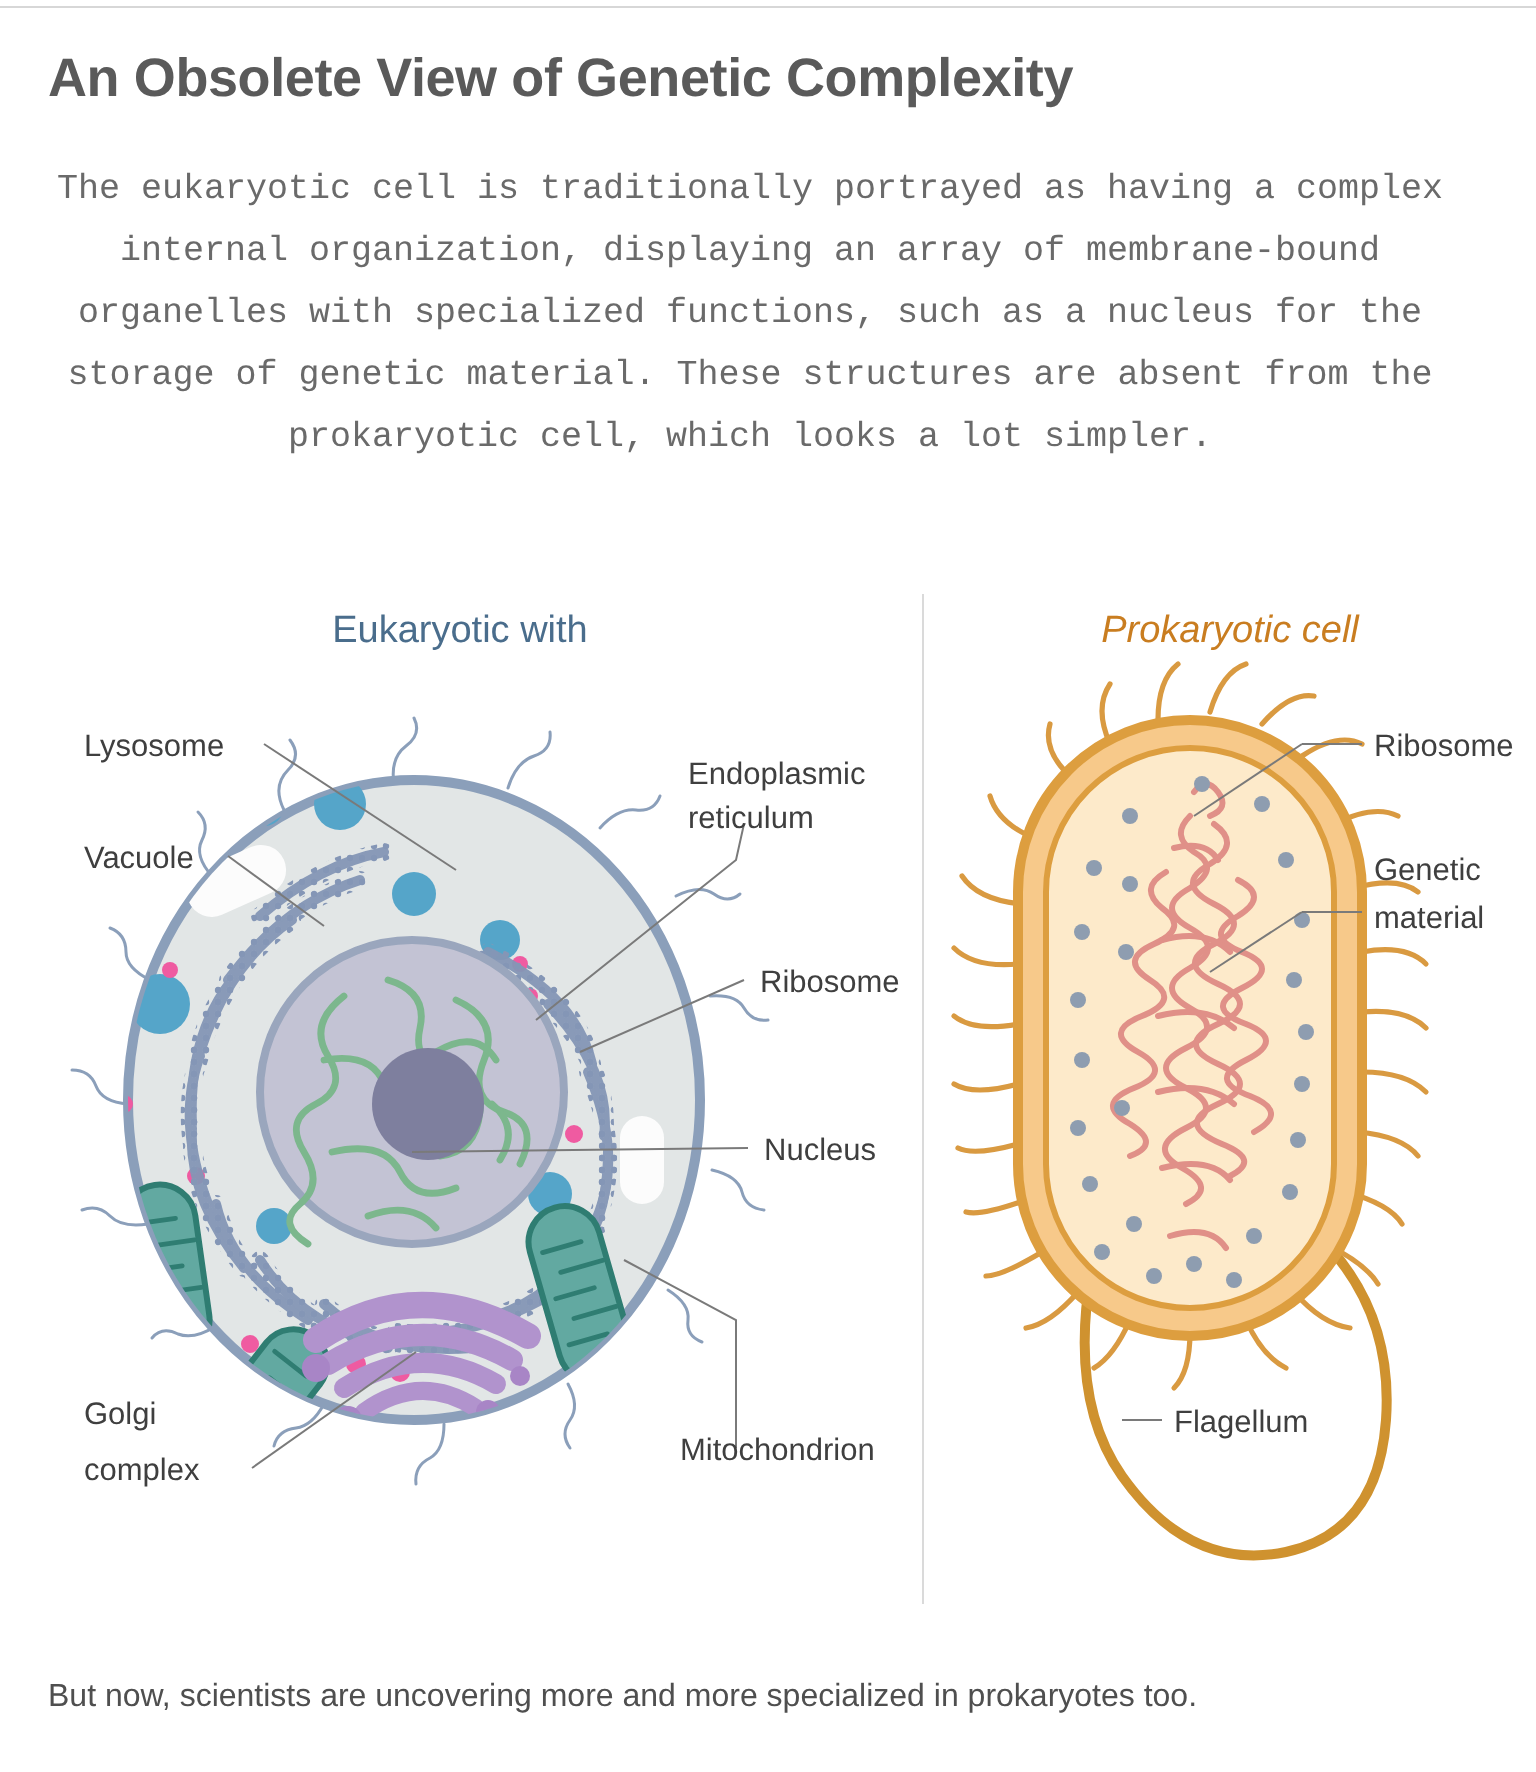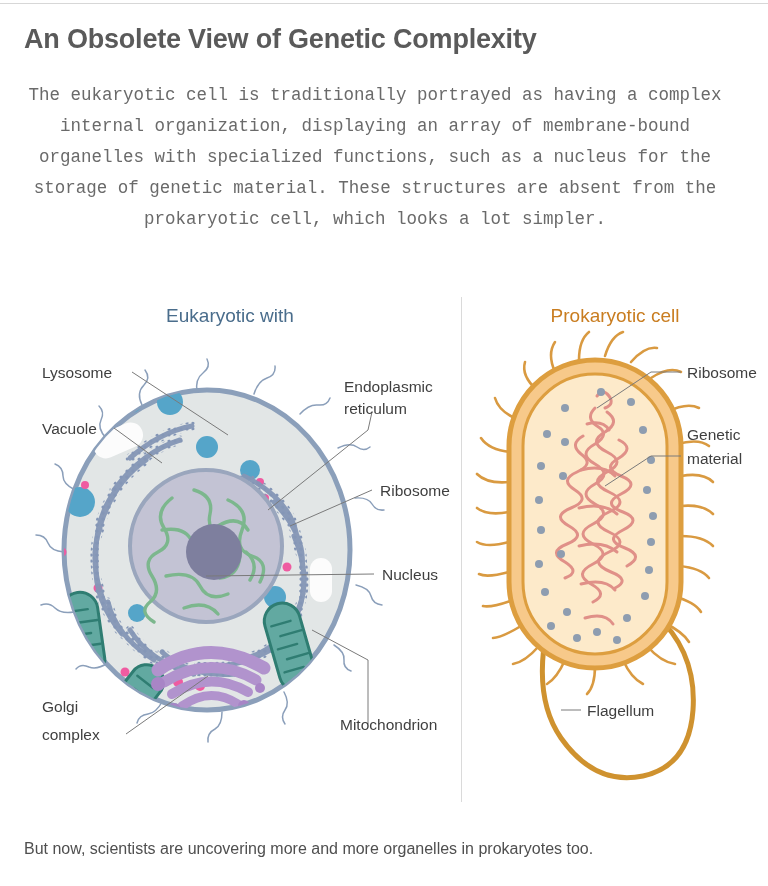--- a/index.html
+++ b/index.html
@@ -26,21 +26,21 @@
     font-size:16px;color:#4f4f4f;
     font-family:"Liberation Sans",sans-serif;
   }
 
   .panel-title{
     position:absolute;font-size:19px;font-weight:400;
     font-family:"Liberation Sans",sans-serif;
     text-align:center;
   }
   #euk-title{left:80px;top:305px;width:300px;color:#4a6d8c;}
-  #pro-title{left:470px;top:305px;width:290px;color:#c97d20;}
+  #pro-title{left:470px;top:305px;width:290px;color:#c97d20;font-style:italic;}
 
   .divider{position:absolute;left:461px;top:297px;width:1px;height:505px;background:#dadada;}
 
   svg{display:block;}
   .fig{position:absolute;}
   #euk-fig{left:0px;top:330px;padding-left:22px;}
   #pro-fig{left:455px;top:330px;}
 
   .lbl{font-family:"Liberation Sans",sans-serif;font-size:15.5px;fill:#3f3f3f;}
   .leader{stroke:#7a7a7a;stroke-width:1;fill:none;}
@@ -329,15 +329,15 @@
       <path class="leader" d="M106 380 L126 380"></path>
     </g>
 
     <text class="lbl" x="232" y="48">Ribosome</text>
     <text class="lbl" x="232" y="110">Genetic</text>
     <text class="lbl" x="232" y="134">material</text>
     <text class="lbl" x="132" y="386">Flagellum</text>
   </svg>
   </div>
 
-  <div class="footer">But now, scientists are uncovering more and more organelles in prokaryotes too.</div>
+  <div class="footer">But now, scientists are uncovering more and more specialized in prokaryotes too.</div>
 
 </div>
 
 </body></html>

